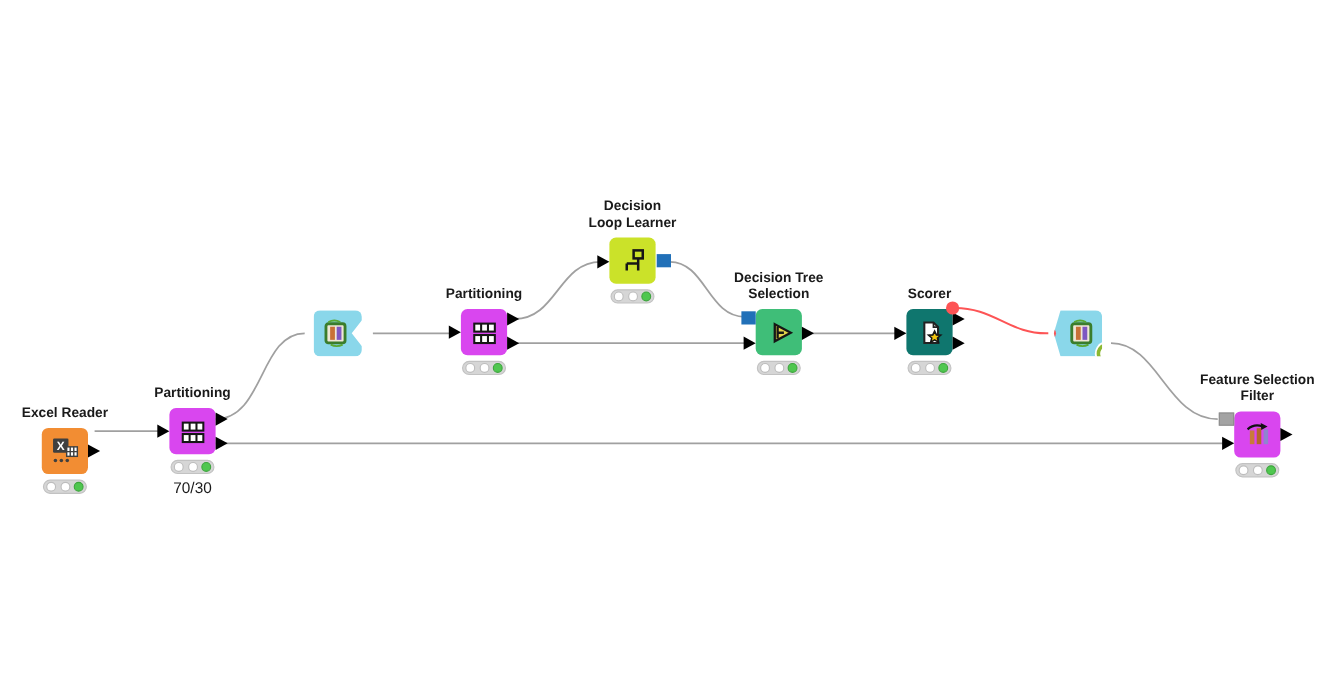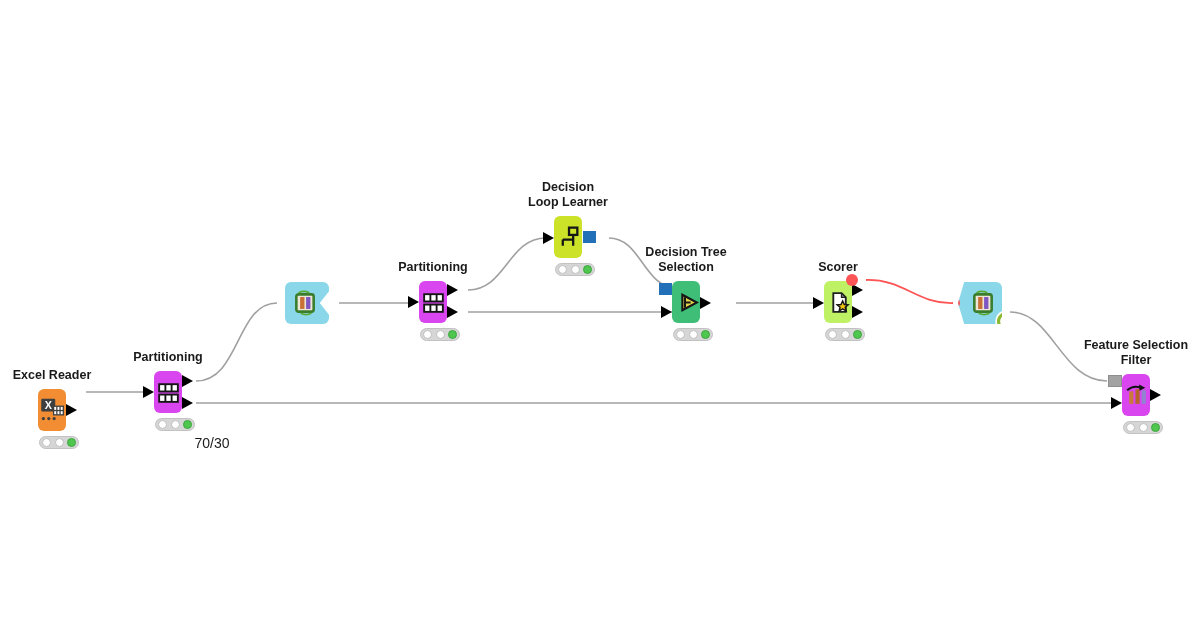--- a/index.html
+++ b/index.html
@@ -2,40 +2,40 @@
 <html><head>
 <meta charset="utf-8">
 <style>
   * { margin:0; padding:0; box-sizing:border-box; }
   html,body { width:1200px; height:630px; background:#ffffff; overflow:hidden;
               font-family:"Liberation Sans", sans-serif; }
   #canvas { position:relative; width:1200px; height:630px; background:#ffffff; }
 
   #wires { position:absolute; left:0; top:0; z-index:1; }
 
-  .node { position:absolute; z-index:2; width:28px; height:42px; border-radius:6px;
+  .node { position:absolute; z-index:2; width:42px; height:42px; border-radius:6px;
           display:flex; align-items:center; justify-content:center; }
   .node.loop { width:44px; }
   .node.loop-start { clip-path: polygon(0 0, 100% 0, 100% 22%, 79% 50%, 100% 78%, 100% 100%, 0 100%); }
   .node.loop-end   { clip-path: polygon(14% 0, 100% 0, 100% 100%, 14% 100%, 0 50%); }
 
   .c-orange { background:#f28d33; }
   .c-yellow { background:#d946ef; }
   .c-blue   { background:#8ad7ea; }
   .c-lime   { background:#cbe229; }
   .c-green  { background:#3fbe78; }
-  .c-tan    { background:#bef264; }
+  .c-tan    { background:#0f766e; }
 
   .label { position:absolute; bottom:48px; left:50%; transform:translateX(-50%);
            text-align:center; font-weight:bold; font-size:12.5px; line-height:15px;
            color:#1a1a1a; white-space:nowrap; z-index:3; }
   .label span { display:block; }
 
   .sublabel { position:absolute; top:64px; left:50%; transform:translateX(-50%);
-              font-size:14px; color:#1a1a1a; white-space:nowrap;margin-left:44px; }
+              font-size:14px; color:#1a1a1a; white-space:nowrap; }
 
   .annotation { position:absolute; top:62px; left:50%; transform:translateX(-50%);
                 text-align:center; font-size:13.5px; line-height:17px; color:#262626;
                 white-space:nowrap; }
 
   .tl { position:absolute; top:47px; left:1px; width:40px; height:13px;
         background:#d6d6d6; border:1px solid #c2c2c2; border-radius:7px;
         display:flex; align-items:center; justify-content:space-between; padding:0 2px; }
   .loop .tl { left:3px; }
   .tl .dot { width:9px; height:9px; border-radius:50%; background:#ffffff; border:1px solid #bdbdbd; }
@@ -182,21 +182,21 @@
     </svg>
     <div class="port-tri" style="left:-11px; top:15.5px;"></div>
     <div class="port-sq-blue" style="right:-14px; top:15px;"></div>
     <div class="tl">
         <div class="dot"></div>
         <div class="dot"></div>
         <div class="dot on"></div>
       </div>
   </div>
 
-  <div class="node c-green" style="left:672px; top:281px;">
+  <div class="node c-green" style="left:687px; top:281px;">
     <div class="label">
       <span>Decision Tree</span>
         <span>Selection</span>
     </div>
     <svg width="27" height="27" viewBox="0 0 26 26">
       <polygon points="9,5.5 23,13 9,20.5" fill="#e3d449" stroke="#161616" stroke-width="2"></polygon>
       <g stroke="#161616" stroke-width="2" fill="none">
         <path d="M11.5 8 V18 M11.5 13 H17"></path>
       </g>
     </svg>

